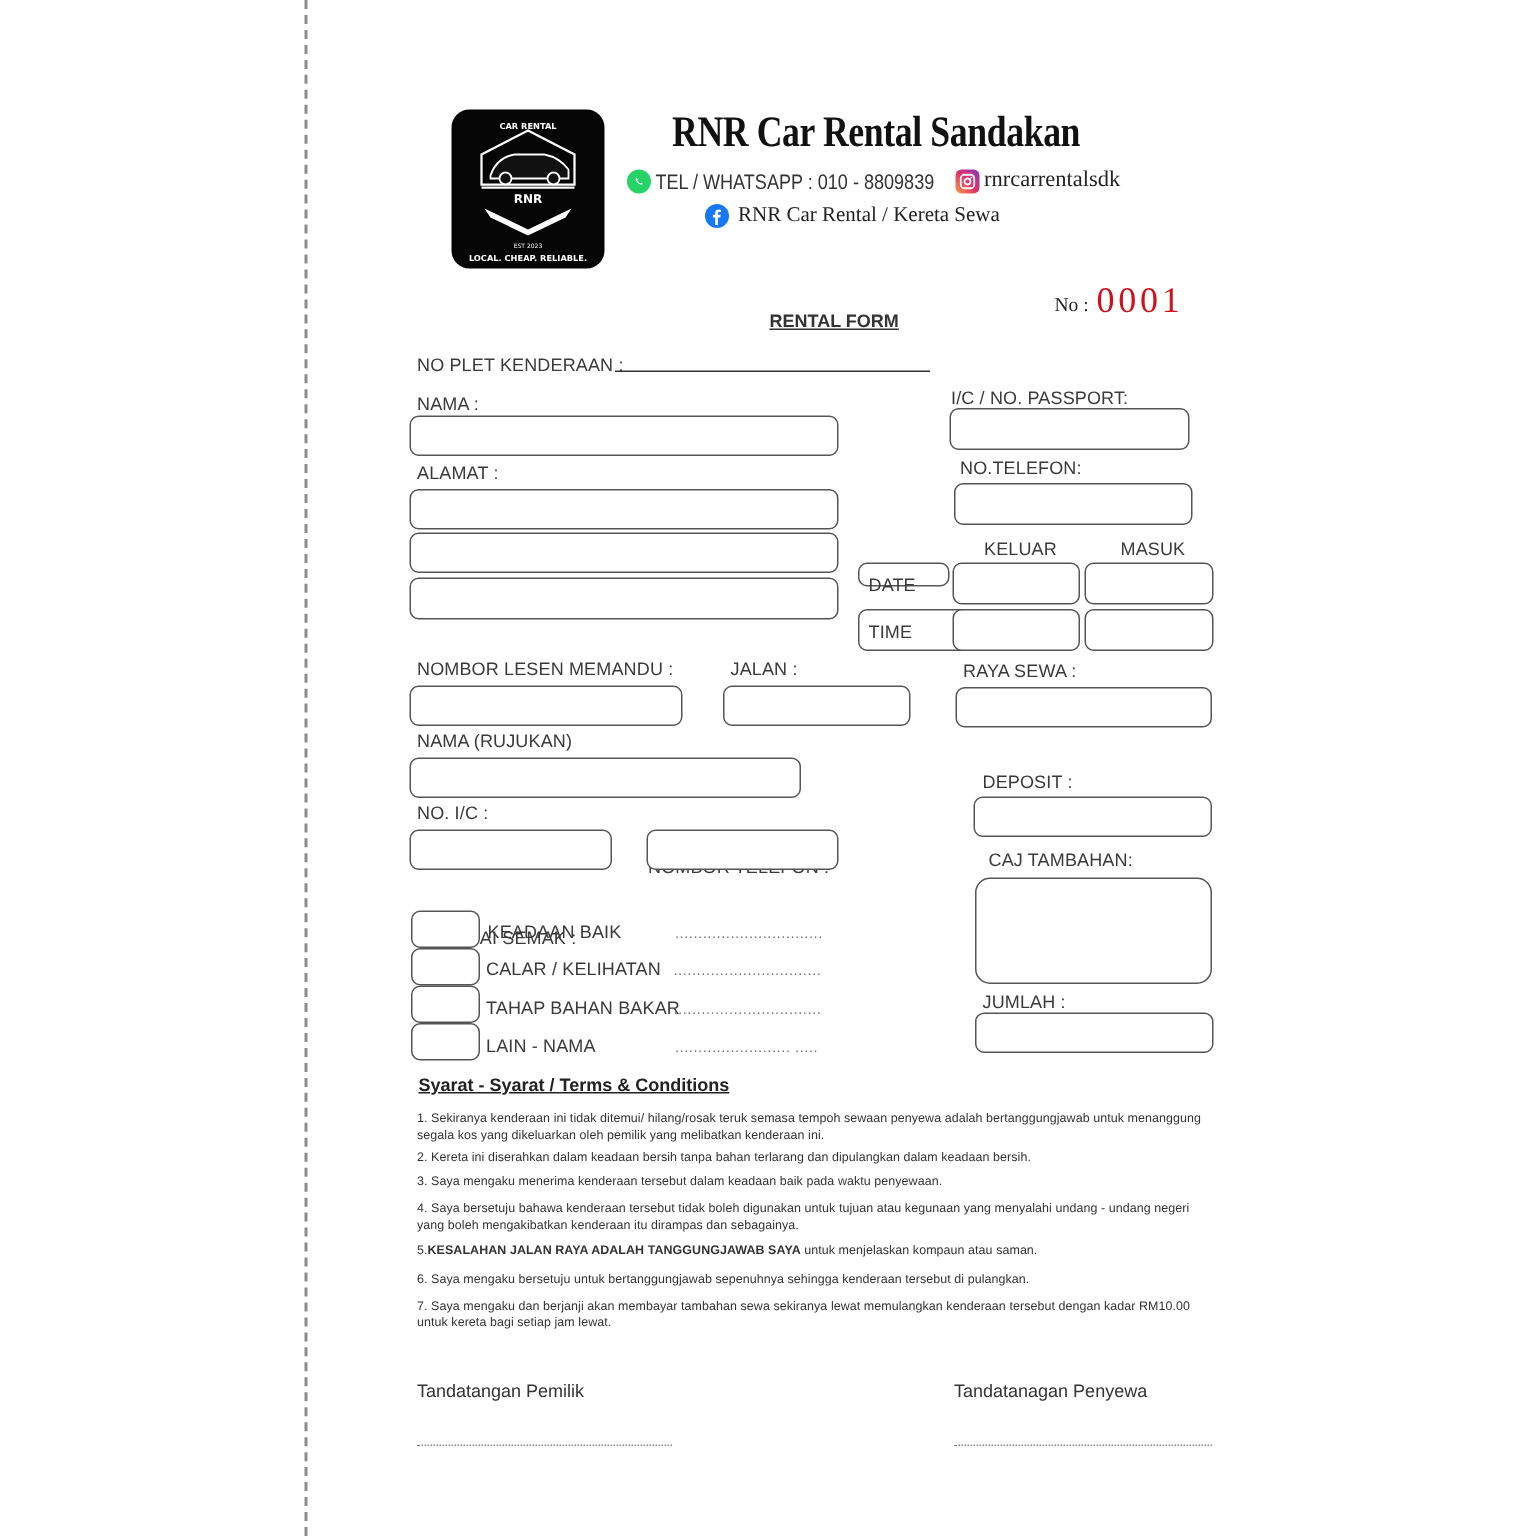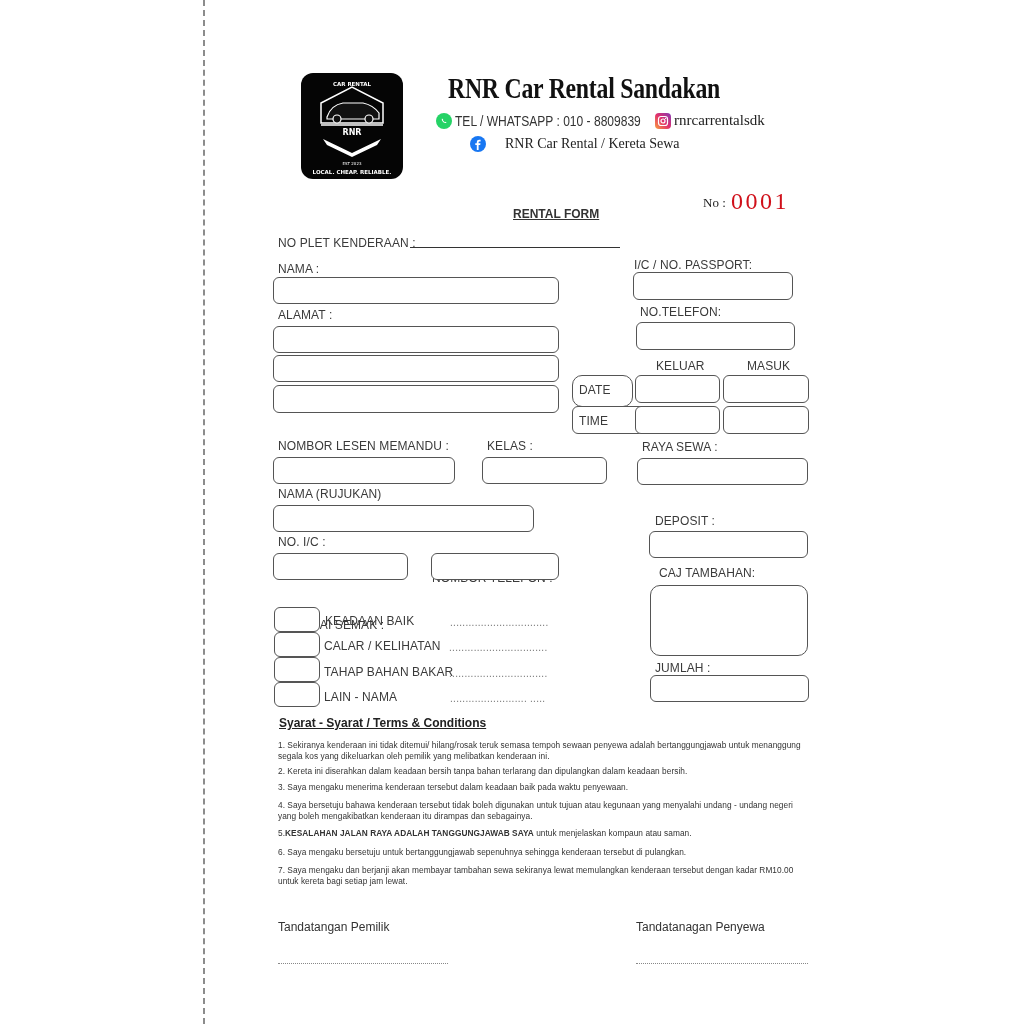--- a/index.html
+++ b/index.html
@@ -7,25 +7,25 @@
   body { position: relative; font-family: "Liberation Sans", sans-serif; color: #333; }
 
   .cut-line { position: absolute; left: 203px; top: 0; width: 0; height: 1024px; border-left: 2px dashed #8c8c8c; }
   .label { position: absolute; font-size: 12px; color: #3a3a3a; letter-spacing: 0.1px; white-space: nowrap; }
   .box { position: absolute; border: 1px solid #555; border-radius: 6px; background: #fff; }
 
   
   .logo { position: absolute; left: 301px; top: 73px; width: 102px; height: 106px; background: #050505; border-radius: 12px; overflow: hidden; }
   .logo svg { width: 100%; height: 100%; }
   .brand-title { position: absolute; left: 448px; top: 72px; font-family: "Liberation Serif", serif; font-weight: bold; font-size: 29px; color: #111; transform: scaleX(0.82); transform-origin: left top; white-space: nowrap; letter-spacing: -0.3px; }
-  .contact-row { position: absolute; top: 112px; left: 436px; display: flex; align-items: center; white-space: nowrap; }
+  .contact-row { position: absolute; top: 112px; left: 418px; display: flex; align-items: center; white-space: nowrap; }
   .contact-row .tel { font-size: 14px; color: #333; transform: scaleX(0.86); transform-origin: left center; display: inline-block; margin-left: 3px; width: 200px; }
   .contact-row .ig-text { font-family: "Liberation Serif", serif; font-size: 15px; color: #222; margin-left: 3px; }
   .fb-row { position: absolute; top: 136px; left: 470px; display: flex; align-items: center; white-space: nowrap; }
-  .fb-row .fb-text { font-family: "Liberation Serif", serif; font-size: 14px; color: #222; margin-left: 19px; }
+  .fb-row .fb-text { font-family: "Liberation Serif", serif; font-size: 14px; color: #222; margin-left: 6px; }
   .icon-circle { width: 16px; height: 16px; border-radius: 50%; display: inline-flex; align-items: center; justify-content: center; }
 
   .form-title { position: absolute; left: 513px; top: 207px; font-size: 12px; font-weight: bold; color: #333; text-decoration: underline; }
   .no-label { position: absolute; left: 703px; top: 195px; font-family: "Liberation Serif", serif; font-size: 13px; color: #222; }
   .no-value { position: absolute; left: 731px; top: 188px; font-family: "Liberation Serif", serif; font-size: 24px; color: #d0101a; letter-spacing: 2.5px; }
 
   .plate-line { position: absolute; left: 410px; top: 247px; width: 210px; border-bottom: 1px solid #333; }
 
   .dots { position: absolute; font-size: 10px; color: #777; letter-spacing: 0.3px; white-space: nowrap; }
 
@@ -101,36 +101,36 @@
 <div class="box" style="left:273px;top:326px;width:286px;height:27px;"></div>
 <div class="box" style="left:273px;top:355px;width:286px;height:27px;"></div>
 <div class="box" style="left:273px;top:385px;width:286px;height:28px;"></div>
 
 <div class="label" style="left:640px;top:305px;">NO.TELEFON:</div>
 <div class="box" style="left:636px;top:322px;width:159px;height:28px;"></div>
 
 <div class="label" style="left:656px;top:359px;">KELUAR</div>
 <div class="label" style="left:747px;top:359px;">MASUK</div>
 
-<div class="box" style="left:572px;top:375px;width:61px;height:32px;border-radius:10px;">
+<div class="box" style="left:572px;top:375px;width:61px;height:16px;">
   <span class="label" style="left:6px;top:7px;">DATE</span>
 </div>
 <div class="box" style="left:635px;top:375px;width:85px;height:28px;"></div>
 <div class="box" style="left:723px;top:375px;width:86px;height:28px;"></div>
 
 <div class="box" style="left:572px;top:406px;width:82px;height:28px;">
   <span class="label" style="left:6px;top:7px;">TIME</span>
 </div>
 <div class="box" style="left:635px;top:406px;width:85px;height:28px;"></div>
 <div class="box" style="left:723px;top:406px;width:86px;height:28px;"></div>
 
 <div class="label" style="left:278px;top:439px;">NOMBOR LESEN MEMANDU :</div>
 <div class="box" style="left:273px;top:457px;width:182px;height:27px;"></div>
 
-<div class="label" style="left:487px;top:439px;">KELAS :</div>
+<div class="label" style="left:487px;top:439px;">JALAN :</div>
 <div class="box" style="left:482px;top:457px;width:125px;height:27px;"></div>
 
 <div class="label" style="left:642px;top:440px;">RAYA SEWA :</div>
 <div class="box" style="left:637px;top:458px;width:171px;height:27px;"></div>
 
 <div class="label" style="left:278px;top:487px;">NAMA (RUJUKAN)</div>
 <div class="box" style="left:273px;top:505px;width:261px;height:27px;"></div>
 
 <div class="label" style="left:655px;top:514px;">DEPOSIT :</div>
 <div class="box" style="left:649px;top:531px;width:159px;height:27px;"></div>

